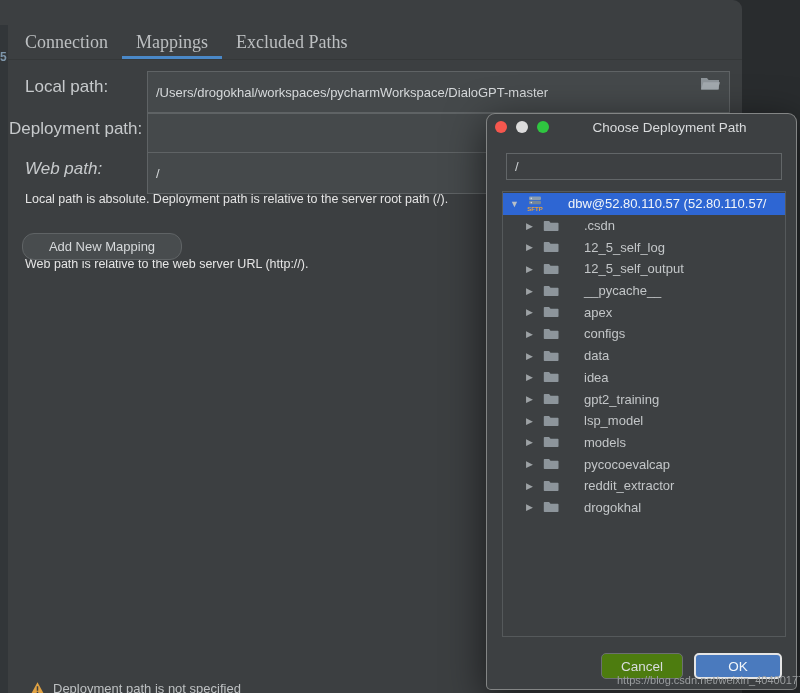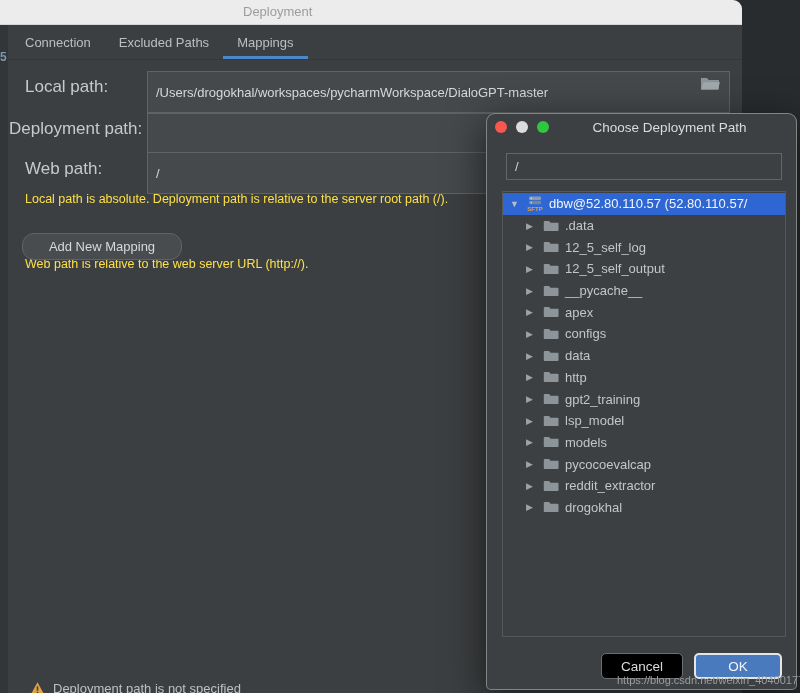--- a/index.html
+++ b/index.html
@@ -5,28 +5,28 @@
   * { margin:0; padding:0; box-sizing:border-box; }
   html,body { width:800px; height:693px; overflow:hidden; }
   body { font-family:"Liberation Sans", sans-serif; background:#292c2e; position:relative; }
 
   
   .main-window { position:absolute; left:0; top:0; width:742px; height:693px; background:#3c3f41; border-top-right-radius:9px; }
   .titlebar { position:absolute; left:0; top:0; width:742px; height:25px; background:#ececec; border-top-right-radius:9px; border-bottom:1px solid #d6d6d6; }
   .titlebar .win-title { position:absolute; left:243px; top:4px; font-size:13px; color:#9c9c9c; }
 
   .tabbar { position:absolute; left:0; top:25px; width:742px; height:35px; padding-left:11px; display:flex; align-items:stretch; border-bottom:1px solid #353839; }
-  .tab { padding:0 14px; display:flex; align-items:center; font-size:13px; color:#bcbfc1; position:relative; cursor:default; }
+  .tab { padding:0 14px; display:flex; align-items:center; font-size:18px; color:#bcbfc1; position:relative; cursor:default;font-family:Liberation Serif, serif; }
   .tab.active::after { content:""; position:absolute; left:0; right:0; bottom:0; height:3px; background:#4a88c7; }
 
   .field-label { position:absolute; font-size:17px; color:#c7cacc; }
   .text-field { position:absolute; height:42px; background:#45494b; border:1px solid #5f6365; color:#d6d9db; font-size:13px; padding:0 8px; font-family:"Liberation Sans", sans-serif; outline:none; }
   .browse-btn { position:absolute; left:700px; top:75px; width:20px; height:18px; cursor:pointer; }
 
-  .help-text { position:absolute; font-size:12.5px; color:#fde047; }
+  .help-text { position:absolute; font-size:12.5px; color:#e5e5e5; }
 
   .push-btn { position:absolute; background:#484c4e; border:1px solid #5f6365; border-radius:12px; color:#d6d9db; font-size:13px; font-family:"Liberation Sans", sans-serif; cursor:pointer; }
 
   .warning-row { position:absolute; left:30px; top:681px; display:flex; align-items:center; gap:8px; }
   .warning-row .warn-text { font-size:13px; color:#bdc0c2; }
 
   
   .left-strip { position:absolute; left:0; top:25px; width:8px; height:668px; background:#323639; }
   .left-strip .line-num { position:absolute; left:0px; top:25px; font-size:12px; font-weight:bold; color:#7e96ab; }
 
@@ -40,56 +40,53 @@
   .modal-title { position:absolute; left:62px; right:6px; top:6px; text-align:center; font-size:13.5px; color:#d9dbdd; white-space:nowrap; overflow:hidden; }
 
   .modal-path-input { position:absolute; left:19px; top:39px; width:276px; height:27px; background:transparent; border:1px solid #626668; color:#cfd2d4; font-size:13px; padding:0 8px; font-family:"Liberation Sans", sans-serif; outline:none; }
 
   .tree-panel { position:absolute; left:15px; top:77px; width:284px; height:446px; border:1px solid #55595b; overflow:hidden; padding-top:1px; }
   .tree-row { height:21.7px; display:flex; align-items:center; padding-left:23px; white-space:nowrap; overflow:hidden; cursor:pointer; }
   .tree-row.root { padding-left:7px; background:#2e66d3; }
   .chev { width:12px; font-size:9px; color:#9da2a5; flex:0 0 12px; margin-right:5px; }
   .tree-row.root .chev { color:#b8bfc8; }
   .tree-icon { flex:0 0 16px; margin-right:6px; }
-  .tree-label { font-size:13px; color:#c3c6c8; }
+  .tree-label { font-size:13px; color:#c3c6c8;margin-left:19px; }
   .tree-row.root .tree-label { color:#f2f5f8; }
 
   .modal-footer-btn { position:absolute; top:539px; height:26px; border-radius:5px; font-size:13.5px; font-family:"Liberation Sans", sans-serif; cursor:pointer; }
-  .cancel-btn { left:114px; width:82px; background:#000000; border:1px solid #6b6f71; color:#d9dcde; }
+  .cancel-btn { left:114px; width:82px; background:#4d7c0f; border:1px solid #6b6f71; color:#d9dcde; }
   .ok-btn { left:207px; width:88px; background:#4a7abe; border:2px solid #e5e5e5; color:#f2f6fa; }
 
   .watermark { position:absolute; left:617px; top:674px; font-size:11px; color:#9b9ea0; z-index:50; }
 </style>
 </head>
 <body>
 
 <div class="main-window">
-  <div class="titlebar">
-    <span class="win-title">Deployment</span>
-  </div>
 
   <div class="tabbar">
     <div class="tab">Connection</div>
+    <div class="tab active">Mappings</div>
     <div class="tab">Excluded Paths</div>
-    <div class="tab active">Mappings</div>
   </div>
 
   <span class="field-label" style="left:25px; top:77px;">Local path:</span>
   <input class="text-field" style="left: 147px; top: 71px; width: 583px;" value="/Users/drogokhal/workspaces/pycharmWorkspace/DialoGPT-master">
   <span class="browse-btn">
     <svg width="20" height="16" viewBox="0 0 20 16">
       <path d="M1 3 h6 l1.6 2 H19 v9.6 H1 Z" fill="#8e959a"></path>
       <path d="M3.4 7.2 H20 l-2.2 7.4 H1.2 Z" fill="#a2a9ae"></path>
     </svg>
   </span>
 
   <span class="field-label" style="left:9px; top:119px;">Deployment path:</span>
   <input class="text-field" style="left: 147px; top: 113px; width: 583px;" value="">
 
-  <span class="field-label" style="left:25px; top:159px;">Web path:</span>
+  <span class="field-label" style="left:25px; top:159px;font-style:italic;">Web path:</span>
   <input class="text-field" style="left: 147px; top: 152px; width: 583px;" value="/">
 
   <span class="help-text" style="left:25px; top:192px;">Local path is absolute. Deployment path is relative to the server root path (/).</span>
   <span class="help-text" style="left:25px; top:209px;margin-top:48px;">Web path is relative to the web server URL (http://).</span>
 
   <button class="push-btn" style="left:22px; top:233px; width:160px; height:27px;">Add New Mapping</button>
 
   <div class="warning-row">
     <svg width="15" height="15" viewBox="0 0 16 16">
       <path d="M8 1.2 L15.2 14.5 H0.8 Z" fill="#e0a243"></path>
@@ -125,21 +122,21 @@
         <text x="8" y="15" font-size="6" font-weight="bold" fill="#e8a33d" text-anchor="middle" font-family="Liberation Sans">SFTP</text>
       </svg>
       <span class="tree-label">dbw@52.80.110.57 (52.80.110.57/</span>
     </div>
 
     <div class="tree-row">
       <span class="chev">▶</span>
       <svg class="tree-icon" width="16" height="16" viewBox="0 0 16 16">
           <path d="M1.5 3 h4.6 l1.4 1.8 h7.3 a0.7 0.7 0 0 1 0.7 0.7 v6.8 a0.7 0.7 0 0 1 -0.7 0.7 H1.5 a0.7 0.7 0 0 1 -0.7 -0.7 V3.7 A0.7 0.7 0 0 1 1.5 3 Z" fill="#8d959b"></path>
         </svg>
-      <span class="tree-label">.data</span>
+      <span class="tree-label">.csdn</span>
     </div>
     <div class="tree-row">
       <span class="chev">▶</span>
       <svg class="tree-icon" width="16" height="16" viewBox="0 0 16 16">
           <path d="M1.5 3 h4.6 l1.4 1.8 h7.3 a0.7 0.7 0 0 1 0.7 0.7 v6.8 a0.7 0.7 0 0 1 -0.7 0.7 H1.5 a0.7 0.7 0 0 1 -0.7 -0.7 V3.7 A0.7 0.7 0 0 1 1.5 3 Z" fill="#8d959b"></path>
         </svg>
       <span class="tree-label">12_5_self_log</span>
     </div>
     <div class="tree-row">
       <span class="chev">▶</span>
@@ -174,21 +171,21 @@
       <svg class="tree-icon" width="16" height="16" viewBox="0 0 16 16">
           <path d="M1.5 3 h4.6 l1.4 1.8 h7.3 a0.7 0.7 0 0 1 0.7 0.7 v6.8 a0.7 0.7 0 0 1 -0.7 0.7 H1.5 a0.7 0.7 0 0 1 -0.7 -0.7 V3.7 A0.7 0.7 0 0 1 1.5 3 Z" fill="#8d959b"></path>
         </svg>
       <span class="tree-label">data</span>
     </div>
     <div class="tree-row">
       <span class="chev">▶</span>
       <svg class="tree-icon" width="16" height="16" viewBox="0 0 16 16">
           <path d="M1.5 3 h4.6 l1.4 1.8 h7.3 a0.7 0.7 0 0 1 0.7 0.7 v6.8 a0.7 0.7 0 0 1 -0.7 0.7 H1.5 a0.7 0.7 0 0 1 -0.7 -0.7 V3.7 A0.7 0.7 0 0 1 1.5 3 Z" fill="#8d959b"></path>
         </svg>
-      <span class="tree-label">http</span>
+      <span class="tree-label">idea</span>
     </div>
     <div class="tree-row">
       <span class="chev">▶</span>
       <svg class="tree-icon" width="16" height="16" viewBox="0 0 16 16">
           <path d="M1.5 3 h4.6 l1.4 1.8 h7.3 a0.7 0.7 0 0 1 0.7 0.7 v6.8 a0.7 0.7 0 0 1 -0.7 0.7 H1.5 a0.7 0.7 0 0 1 -0.7 -0.7 V3.7 A0.7 0.7 0 0 1 1.5 3 Z" fill="#8d959b"></path>
         </svg>
       <span class="tree-label">gpt2_training</span>
     </div>
     <div class="tree-row">
       <span class="chev">▶</span>

